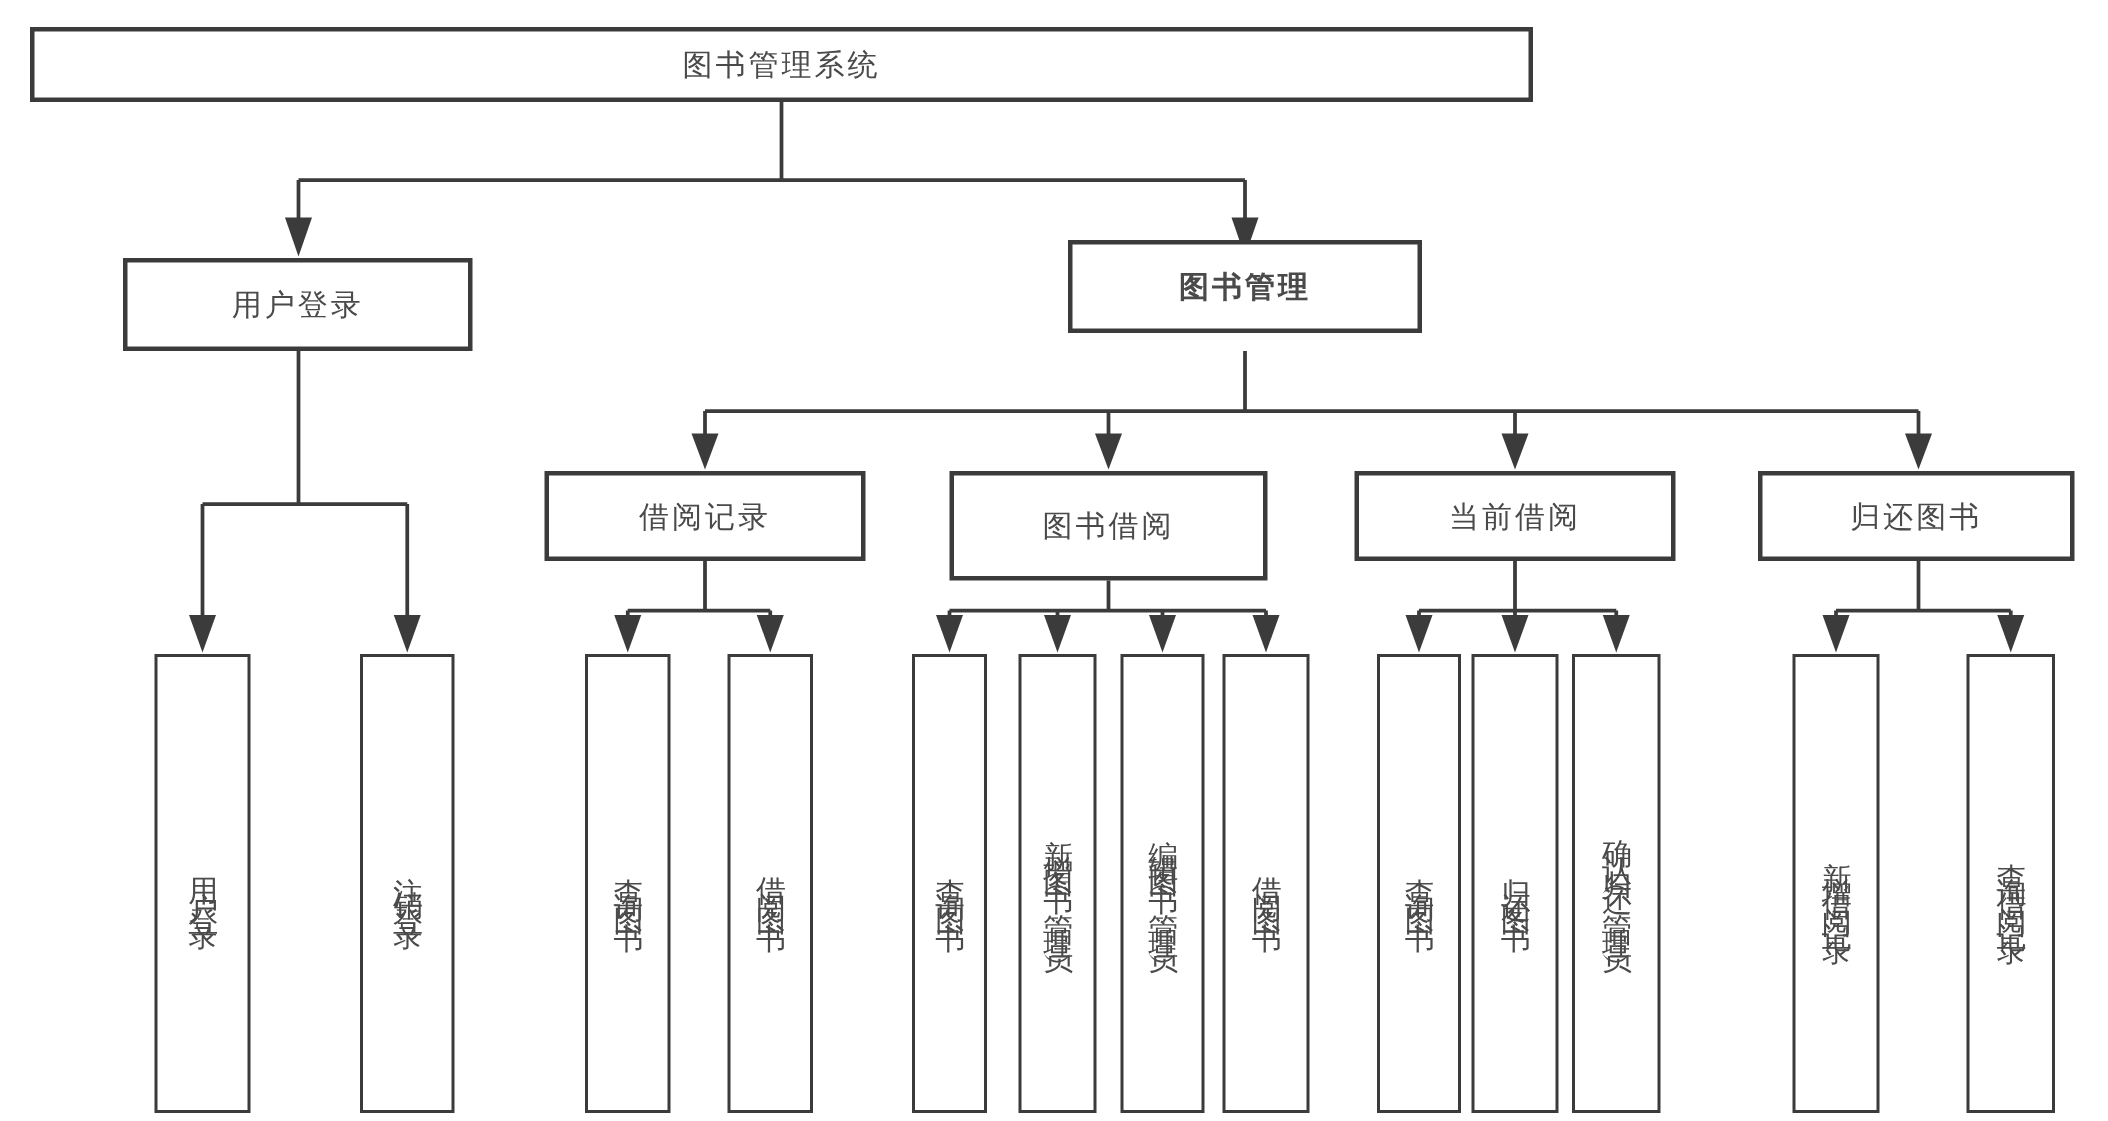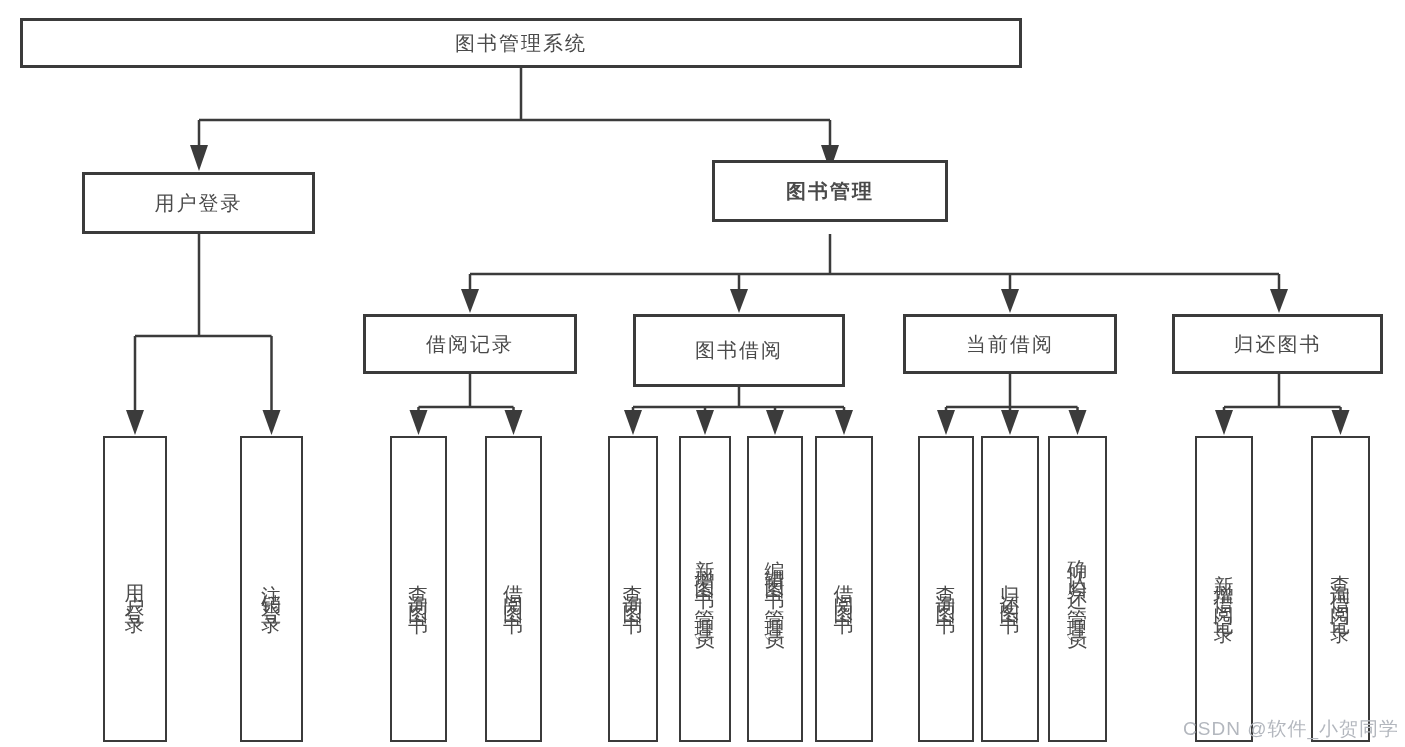--- a/index.html
+++ b/index.html
@@ -167,15 +167,14 @@
     <span class="vtext">确认归还（管理员）</span>
   </div>
 
   <div class="box leaf" style="left:1195px; top:436px; width:58px; height:306px;">
     <span class="vtext">新增借阅记录</span>
   </div>
   <div class="box leaf" style="left:1311px; top:436px; width:59px; height:306px;">
     <span class="vtext">查询借阅记录</span>
   </div>
 
-  <div class="watermark">CSDN @软件_小贺同学</div>
 
 </div>
 
 </body></html>

